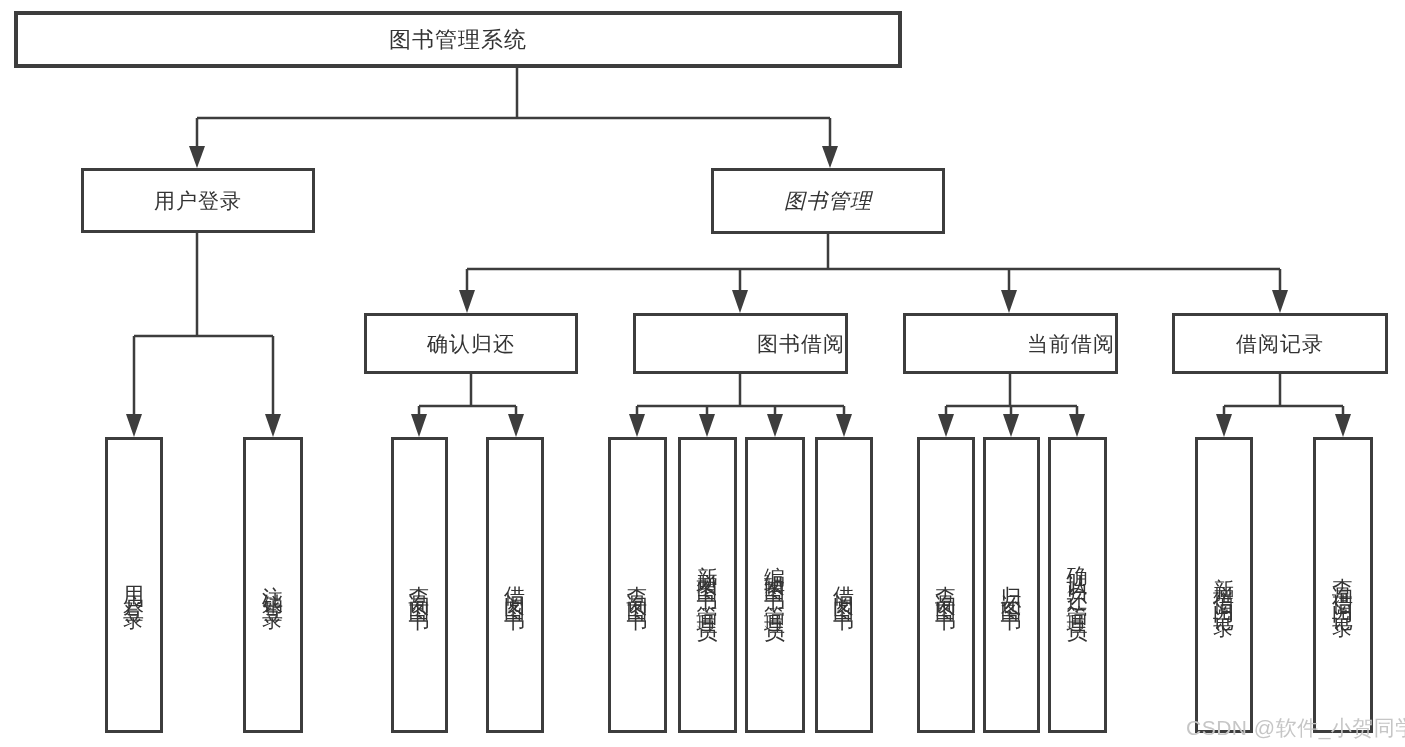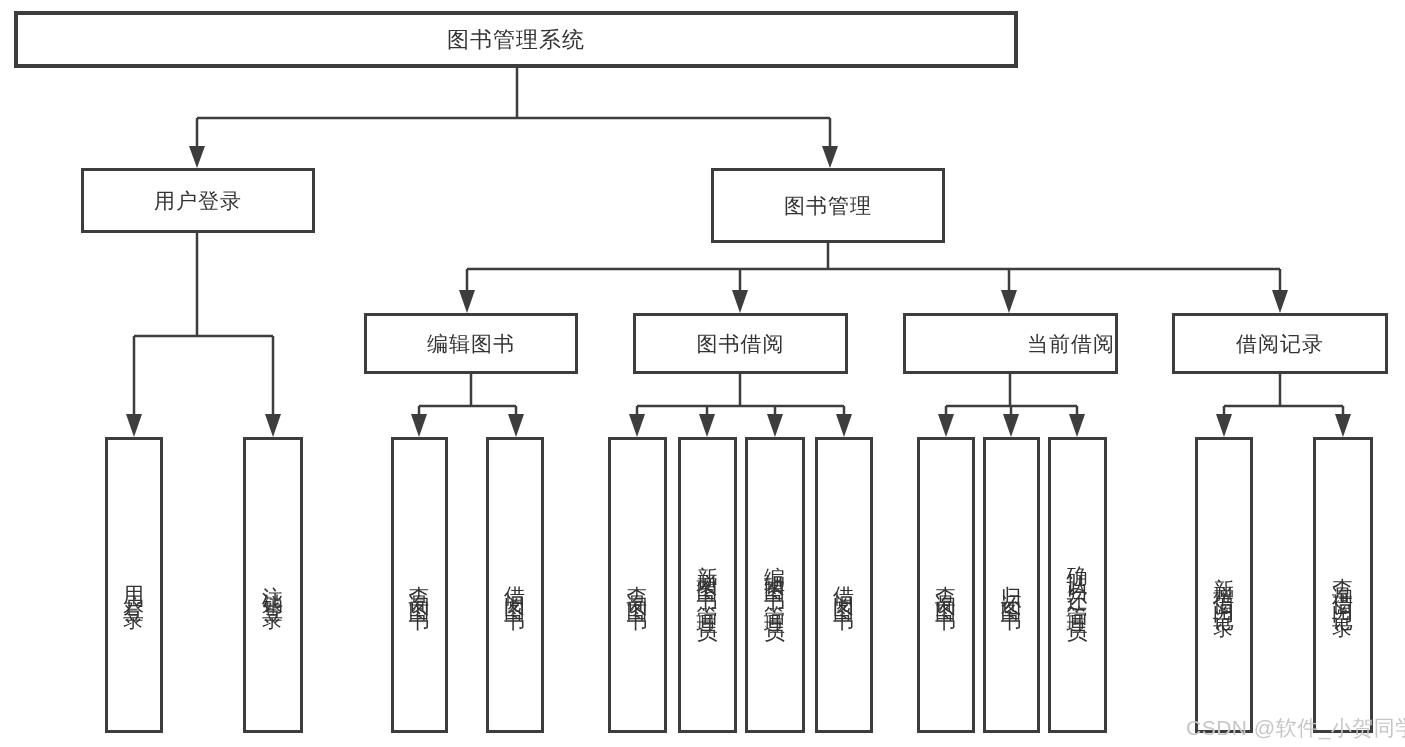--- a/index.html
+++ b/index.html
@@ -82,35 +82,35 @@
     <path d="M1010 374 V406 M946 406 H1077 M946 406 V416 M1011 406 V416 M1077 406 V416"></path>
     <polygon points="938,414 954,414 946,437"></polygon>
     <polygon points="1003,414 1019,414 1011,437"></polygon>
     <polygon points="1069,414 1085,414 1077,437"></polygon>
 
     <path d="M1280 374 V406 M1224 406 H1343 M1224 406 V416 M1343 406 V416"></path>
     <polygon points="1216,414 1232,414 1224,437"></polygon>
     <polygon points="1335,414 1351,414 1343,437"></polygon>
   </svg>
 
-  <div class="hbox root" style="left:14px;top:11px;width:1004px;height:57px;">
+  <div class="hbox root" style="left:14px;top:11px;width:888px;height:57px;">
     <span>图书管理系统</span>
   </div>
 
   <div class="hbox" style="left:81px;top:168px;width:234px;height:65px;">
     <span>用户登录</span>
   </div>
-  <div class="hbox" style="left:711px;top:168px;width:234px;height:75px;">
+  <div class="hbox" style="left:711px;top:168px;width:234px;height:66px;font-style:italic;">
     <span>图书管理</span>
   </div>
 
   <div class="hbox" style="left:364px;top:313px;width:214px;height:61px;">
-    <span>编辑图书</span>
+    <span>确认归还</span>
   </div>
-  <div class="hbox" style="left:633px;top:313px;width:215px;height:61px;">
+  <div class="hbox" style="left:633px;top:313px;width:215px;height:61px;justify-content:flex-end;">
     <span>图书借阅</span>
   </div>
   <div class="hbox" style="left:903px;top:313px;width:215px;height:61px;justify-content:flex-end;">
     <span>当前借阅</span>
   </div>
   <div class="hbox" style="left:1172px;top:313px;width:216px;height:61px;">
     <span>借阅记录</span>
   </div>
 
   <div class="vbox" style="left:105px;top:437px;width:58px;height:296px;">

